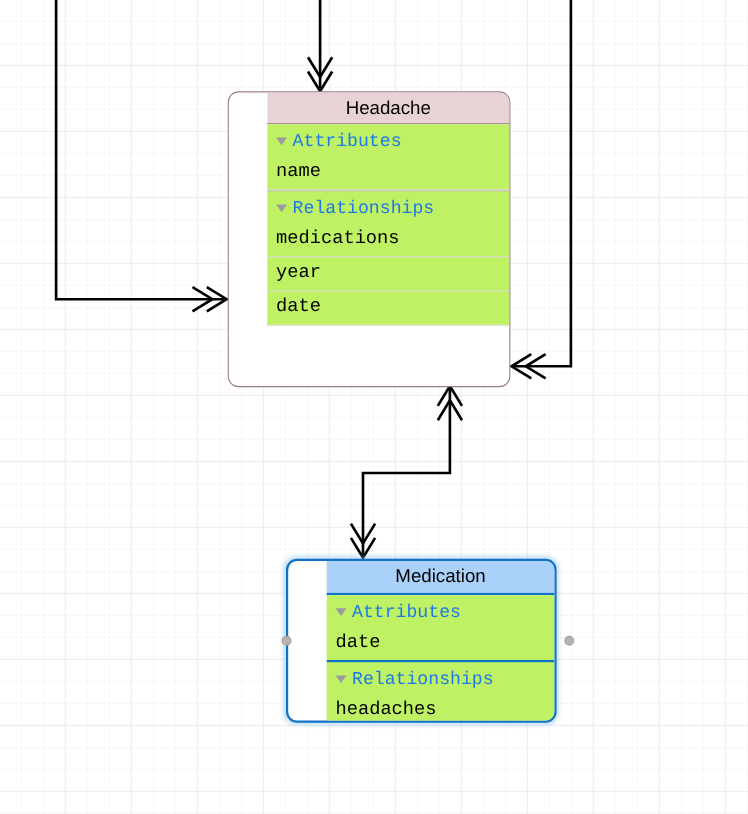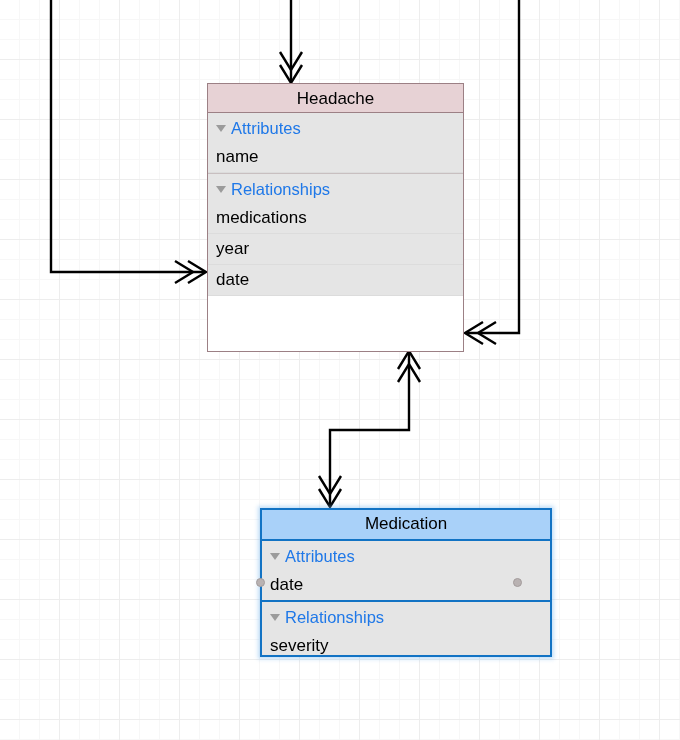--- a/index.html
+++ b/index.html
@@ -39,36 +39,38 @@
     top: 0;
     width: 680px;
     height: 740px;
     pointer-events: none;
   }
 
   
   .entity {
     position: absolute;
     box-sizing: border-box;
-    border-radius: 0;
+    border-radius: 10px;
     overflow: hidden;
     background: #ffffff;
+    padding-left: 35px;
   }
 
   .entity-title {
     text-align: center;
     font-size: 17px;
     color: #000000;
     line-height: 1;
     padding: 6px 0 7px 0;
     box-sizing: border-box;
   }
 
   .entity-body {
-    background: #e5e5e5;
+    background: #bef264;
+    font-family: Liberation Mono, monospace;
   }
 
   .group-header {
     display: flex;
     align-items: center;
     font-size: 16.5px;
     color: #1f78e8;
     padding: 5px 0 4px 8px;
     box-sizing: border-box;
     height: 29px;
@@ -123,21 +125,21 @@
   #entity-medication-wrap {
     position: absolute;
     left: 256px;
     top: 504px;
     width: 266px;
     height: 157px;
   }
   #entity-medication {
     left: 4px;
     top: 4px;
-    width: 292px;
+    width: 246px;
     height: 149px;
     border: 2px solid #1273c4;
     box-shadow: 0 0 4px 2px rgba(120,185,240,0.45);
   }
   #entity-medication .entity-title {
     background: #a9d1f9;
     border-bottom: 2px solid #1273c4;
     height: 31px;
     padding-top: 5px;
   }
@@ -240,20 +242,20 @@
           <span class="disclosure"></span>
           <span>Attributes</span>
         </div>
         <div class="row">date</div>
         <div class="sep-strong"></div>
 
         <div class="group-header">
           <span class="disclosure"></span>
           <span>Relationships</span>
         </div>
-        <div class="row">severity</div>
+        <div class="row">headaches</div>
       </div>
     </div>
     <div class="handle" id="handle-left"></div>
     <div class="handle" id="handle-right"></div>
   </div>
 
 </div>
 
 </body></html>

